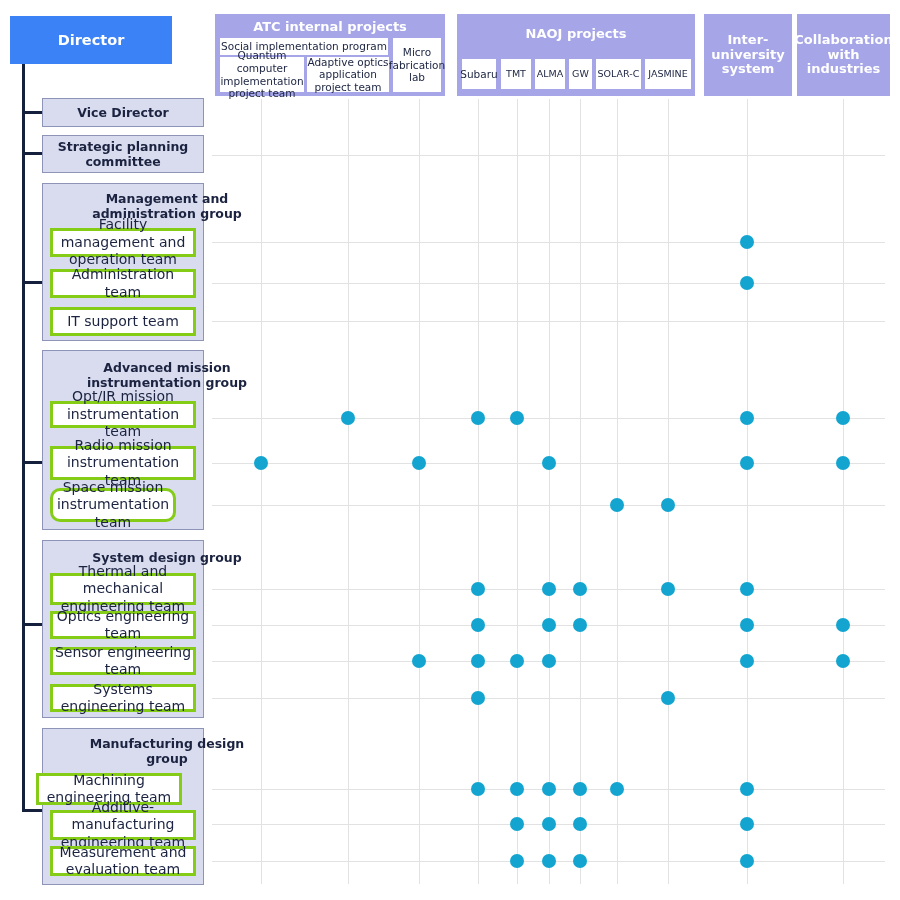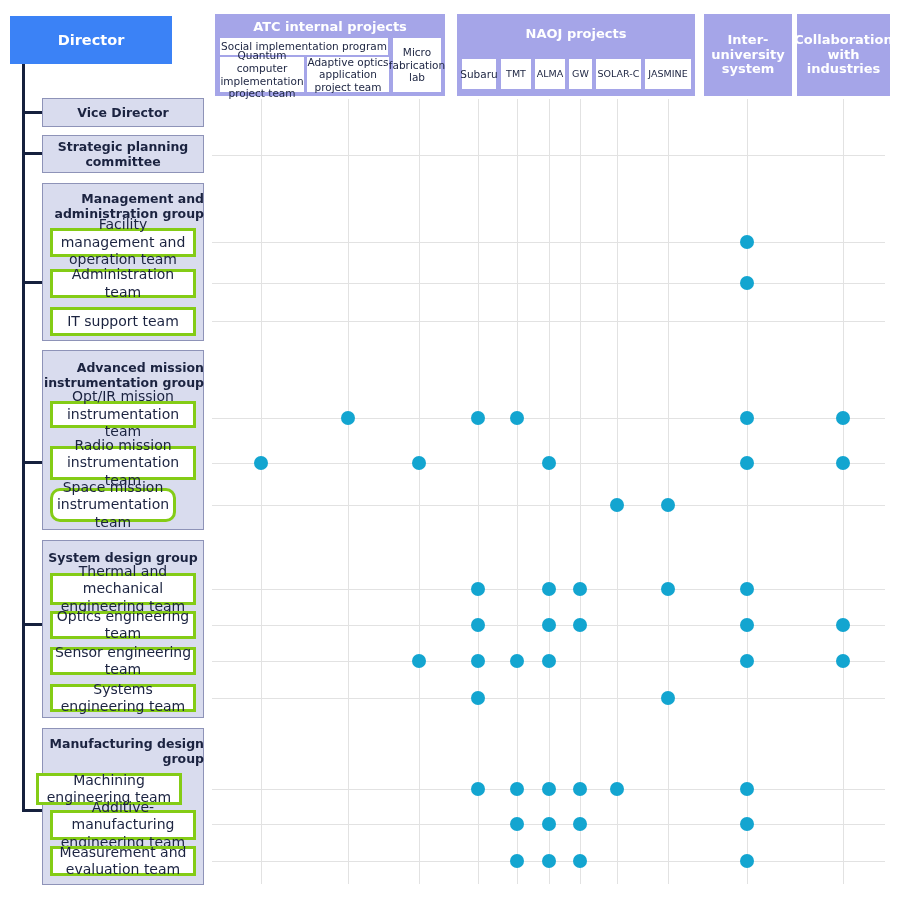--- a/index.html
+++ b/index.html
@@ -27,22 +27,23 @@
     background:#d9dcee;border:1px solid #8e93b8;
     display:flex;align-items:center;justify-content:center;
     text-align:center;font-weight:bold;font-size:12.5px;color:#1b2340;
     line-height:1.2;
   }
   .groupbox{
     background:#d9dcee;border:1px solid #8e93b8;
   }
   .grouptitle{
     display:flex;align-items:center;justify-content:center;
-    text-align:right;font-weight:bold;font-size:12.5px;color:#1b2340;
+    text-align:center;font-weight:bold;font-size:12.5px;color:#1b2340;
     line-height:1.2;
+    margin-left:44px;
   }
   .team{
     background:#ffffff;border:3px solid #84cc16;
     display:flex;align-items:center;justify-content:center;
     text-align:center;font-size:14px;color:#1b2340;line-height:1.25;
   }
   .connector{background:#15203d;}
 
   
   .hdr-band{

